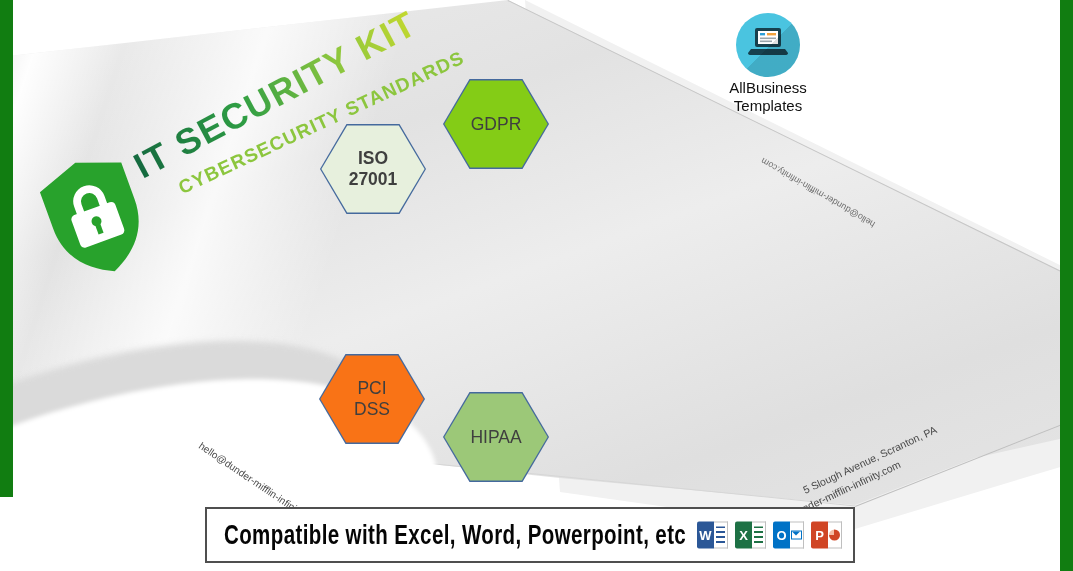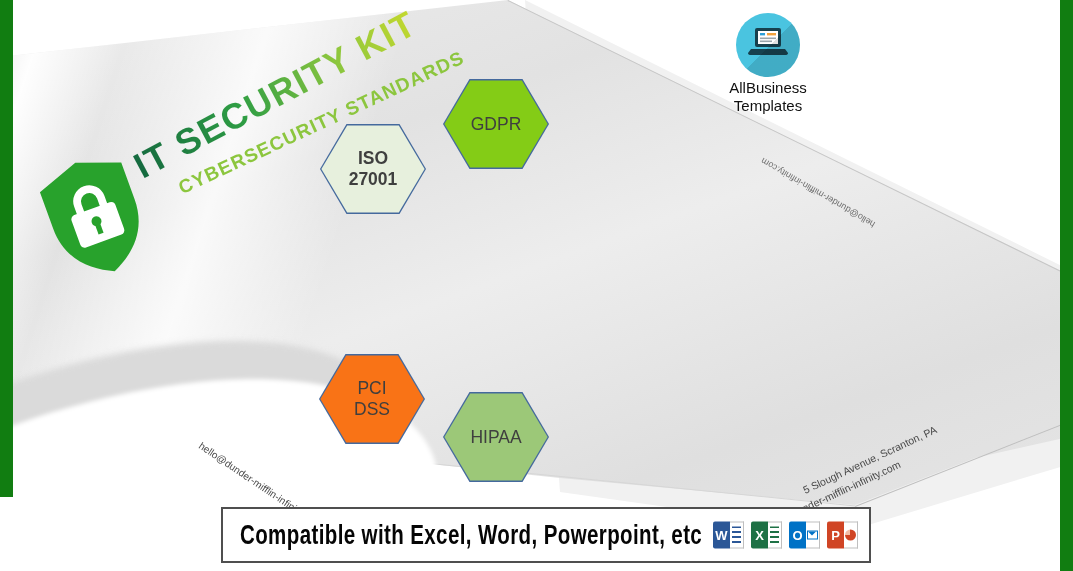--- a/index.html
+++ b/index.html
@@ -58,21 +58,21 @@
   
   .logo{position:absolute;left:700px;top:10px;width:136px;z-index:50;text-align:center;}
   .logo-circle{position:relative;width:64px;height:64px;margin:3px auto 2px;border-radius:50%;}
   .logo-circle::after{content:"";position:absolute;inset:0;border-radius:50%;
     background:linear-gradient(135deg,transparent 52%,rgba(0,0,0,.12) 52%);}
   .logo-circle svg{position:absolute;left:0;top:0;}
   .logo-text{font-size:15px;line-height:18px;color:#101010;}
 
   
   .footer-bar{position:absolute;left:205px;top:507px;width:650px;height:56px;z-index:60;
-    background:#ffffff;border:2px solid #4f4f4f;box-sizing:border-box;display:flex;align-items:center;margin-left:16px;}
+    background:#ffffff;border:2px solid #4f4f4f;box-sizing:border-box;display:flex;align-items:center;}
   .compat{margin-left:17px;font-size:27px;font-weight:700;letter-spacing:.5px;color:#050505;
     transform:scaleX(.76);transform-origin:left center;white-space:nowrap;}
   .apps{position:absolute;right:11px;top:50%;transform:translateY(-50%);display:flex;gap:7px;}
   .app{display:flex;align-items:stretch;height:27px;}
   .app-sq{width:17px;display:flex;align-items:center;justify-content:center;border-radius:2px 0 0 2px;
     color:#fff;font-weight:700;font-size:13px;}
   .app-page{width:14px;background:#fff;box-sizing:border-box;border:1px solid #bfbfbf;border-left:none;
     display:flex;align-items:center;justify-content:center;}
   .stripes{width:9px;height:17px;}
   .st-word{background:repeating-linear-gradient(to bottom,#2b5797 0 2px,#ffffff 2px 5px);}

